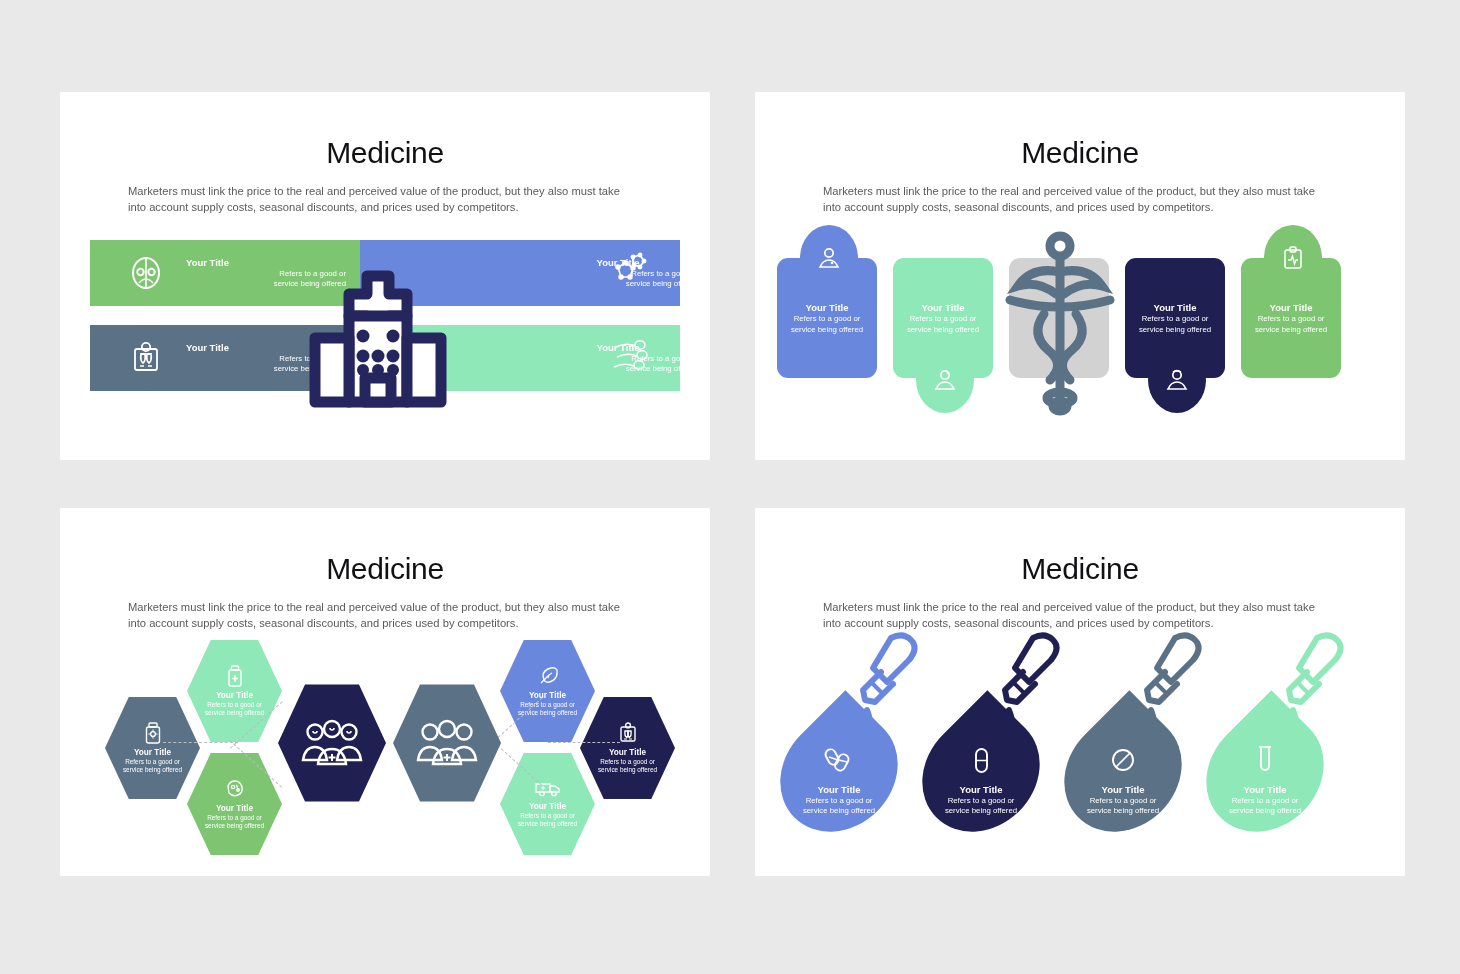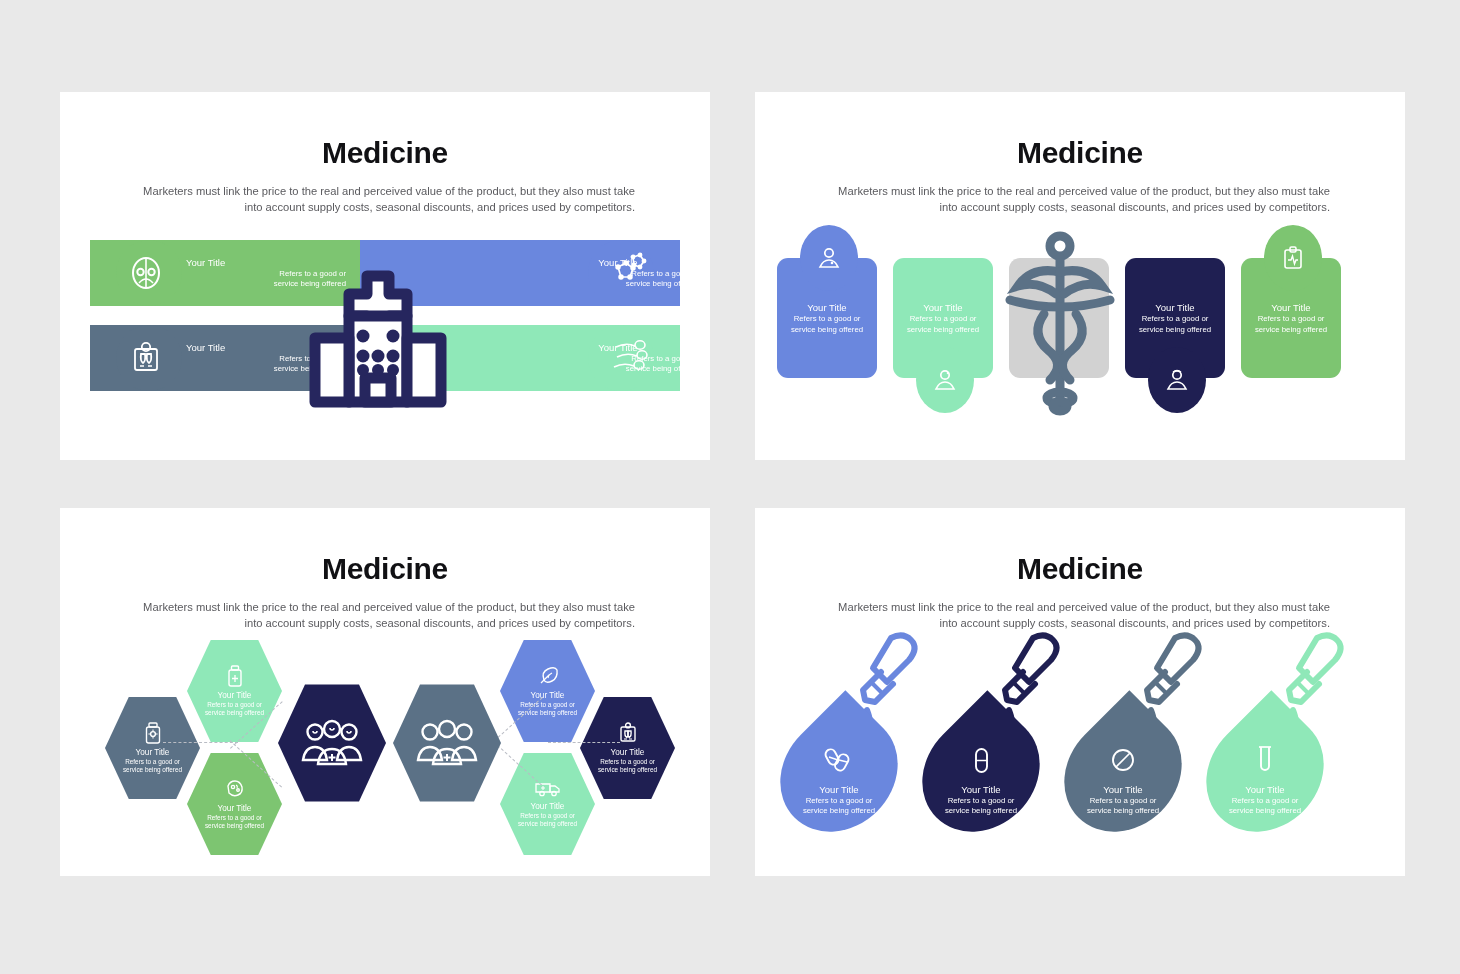--- a/index.html
+++ b/index.html
@@ -17,31 +17,31 @@
     overflow: hidden;
   }
   .slide.s1 { left: 60px;  top: 92px;  width: 650px; height: 368px; }
   .slide.s2 { left: 755px; top: 92px;  width: 650px; height: 368px; }
   .slide.s3 { left: 60px;  top: 508px; width: 650px; height: 368px; }
   .slide.s4 { left: 755px; top: 508px; width: 650px; height: 368px; }
 
   .slide-title {
     position: absolute; left: 0; right: 0; top: 44px;
     text-align: center;
-    font-size: 30px; font-weight: bold; color: #111114;
+    font-size: 30px; font-weight: normal; color: #111114;
     letter-spacing: -0.3px;
   }
   .slide-sub {
     position: absolute; left: 68px; right: 75px; top: 92px;
-    text-align: right;
+    text-align: left;
     font-size: 11.2px; line-height: 15.5px; color: #5a5a5e;
   }
 
   
-  .card-title { font-weight: normal; color: #ffffff; }
+  .card-title { font-weight: bold; color: #ffffff; }
   .card-desc  { color: #ffffff; text-align: right; }
 
   
   .ribbon {
     position: absolute; height: 66px;
     display: flex; align-items: center;
   }
   .ribbon .bump {
     position: absolute; top: 0; width: 66px; height: 66px;
     border-radius: 50%;

